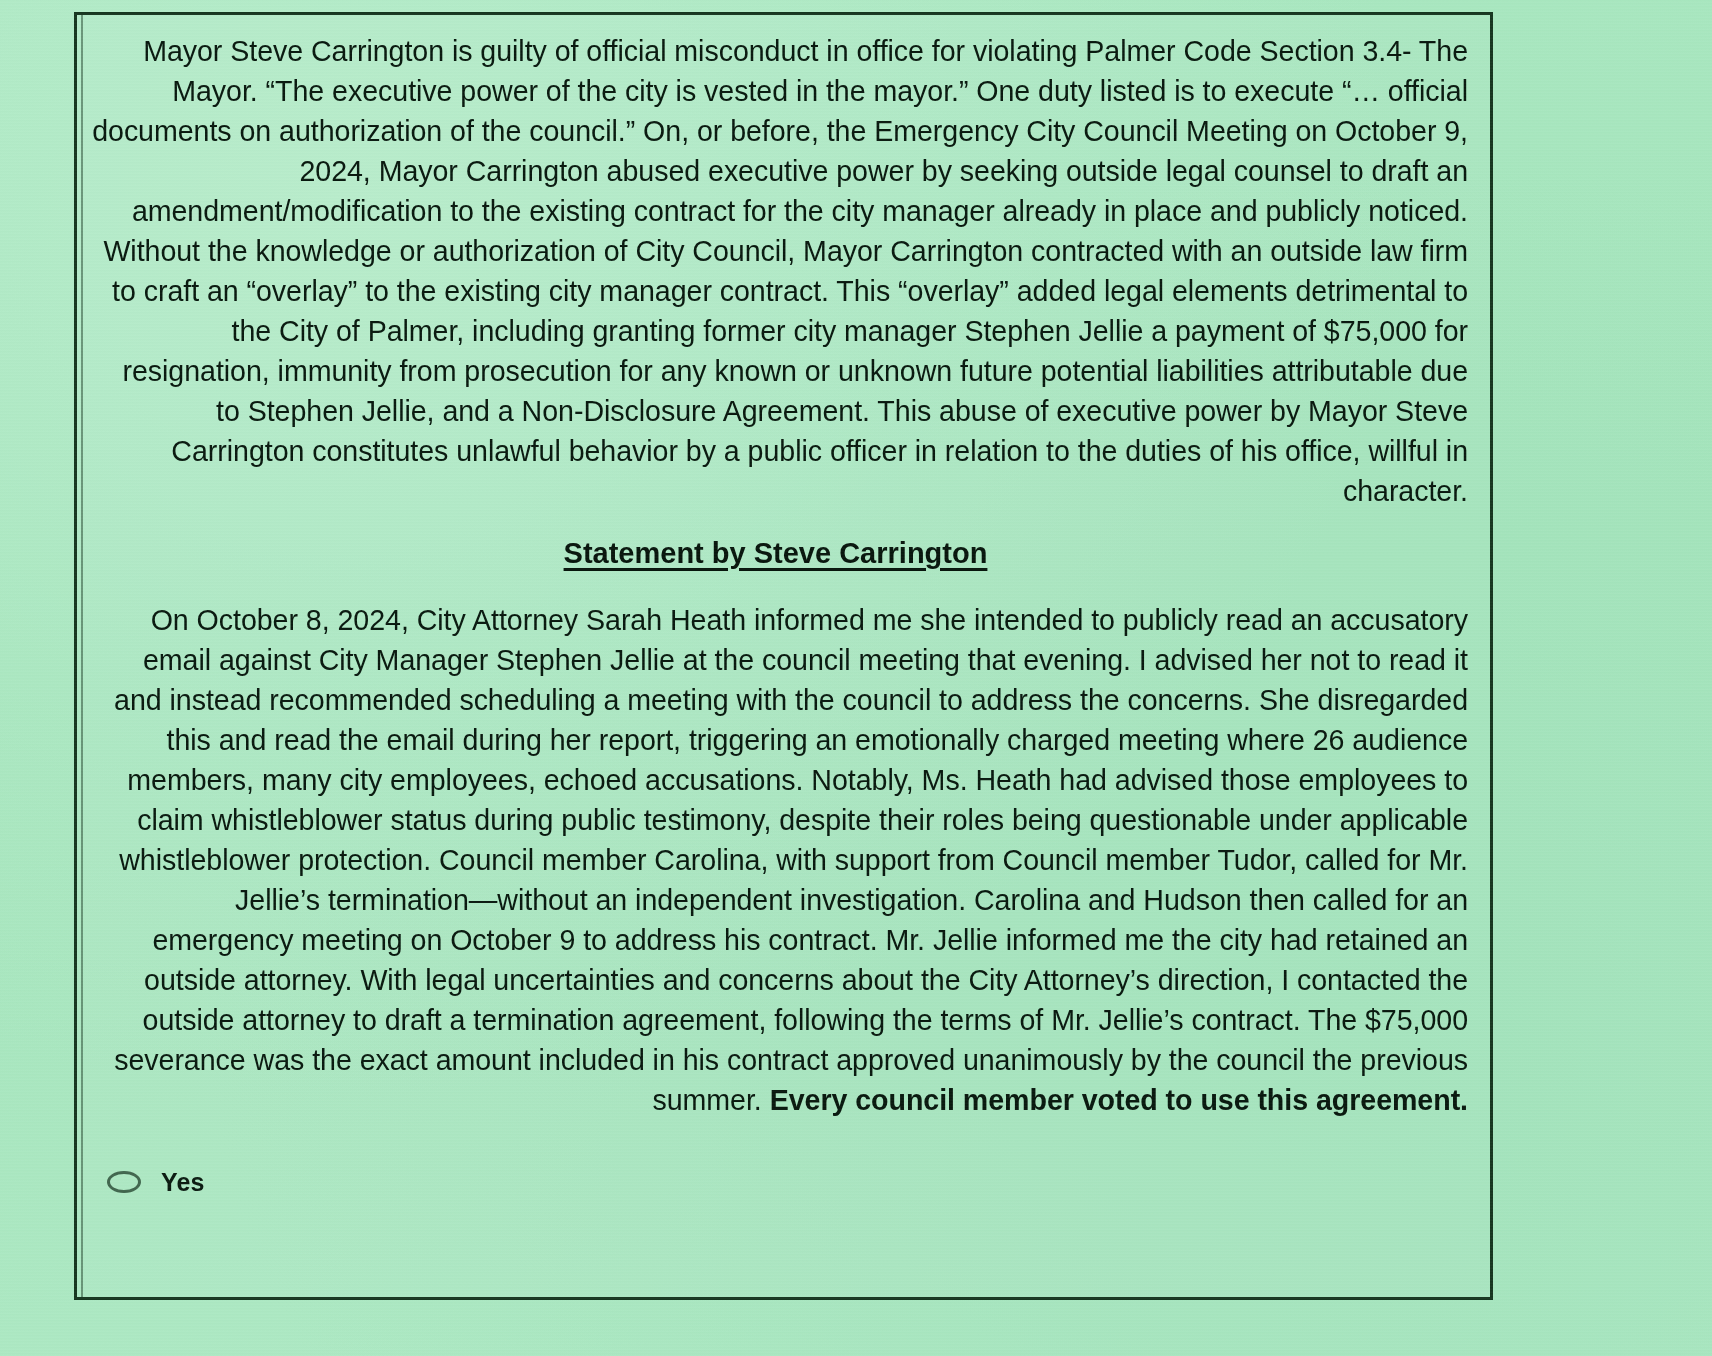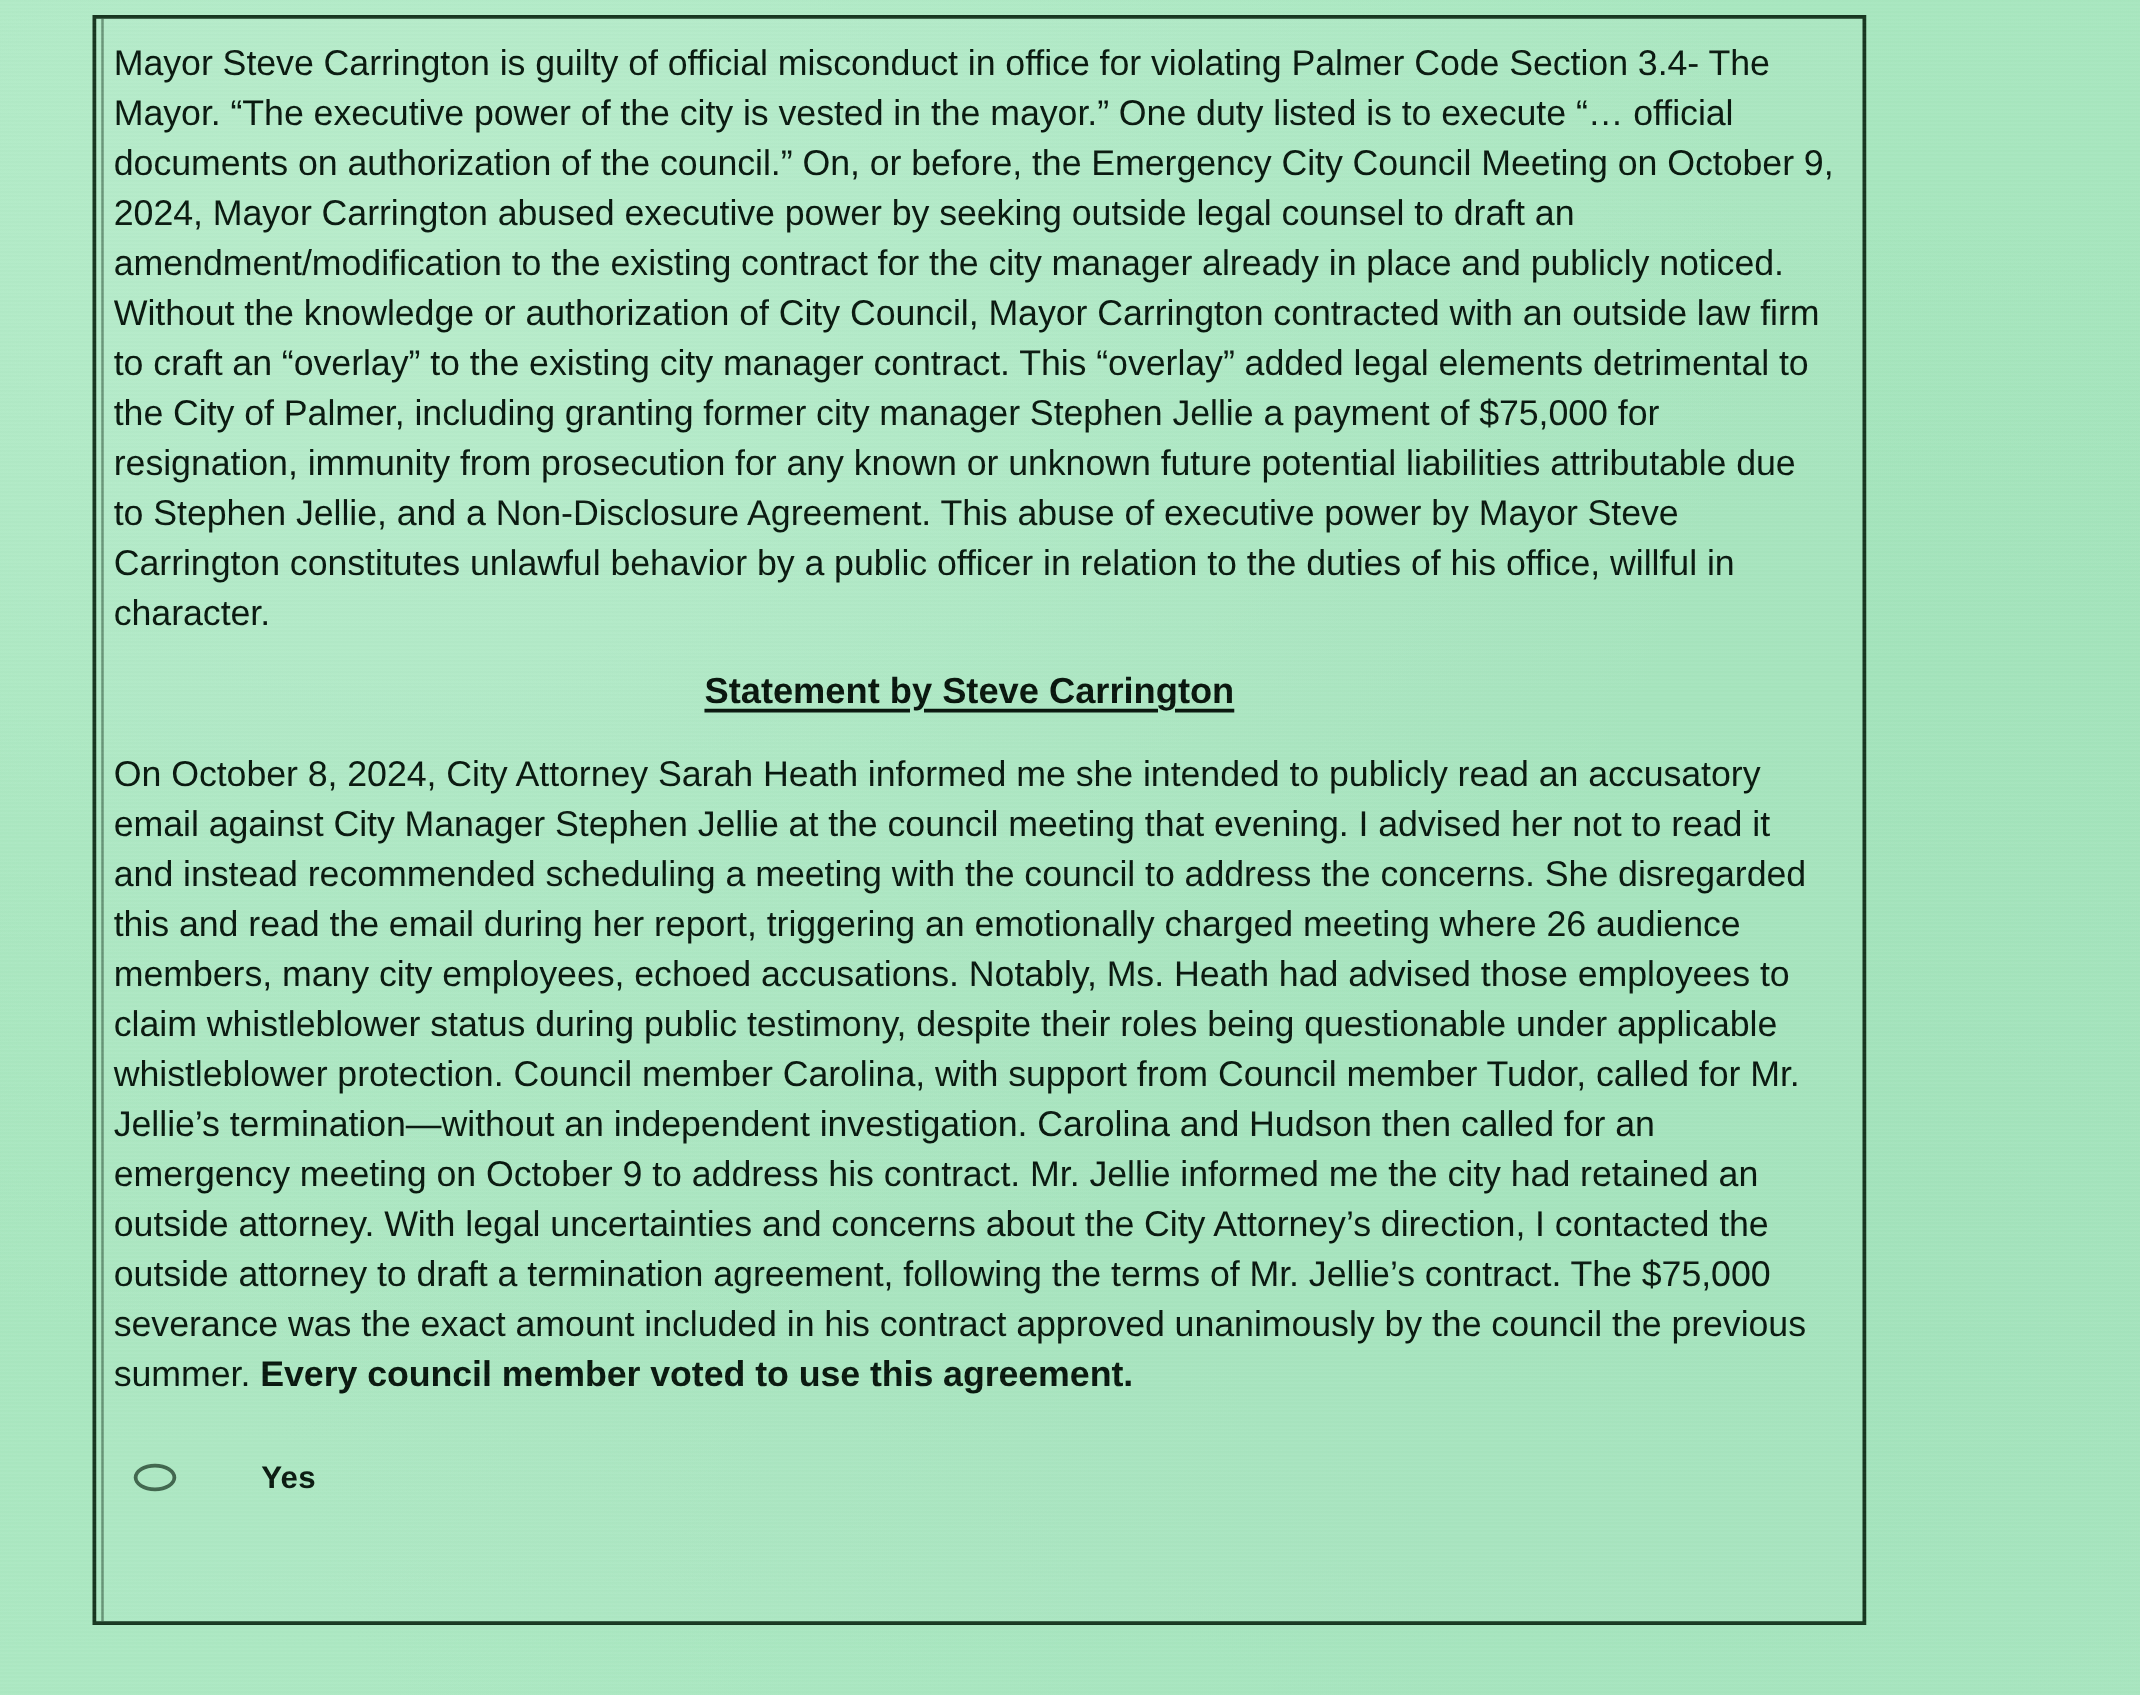--- a/index.html
+++ b/index.html
@@ -84,21 +84,21 @@
   
   #measure-body {
     padding: 16px 22px 0 14px;
     box-sizing: border-box;
   }
 
   .para {
     font-size: 28.6px;
     line-height: 40px;
     color: #08180e;
-    text-align: left;
+    text-align: right;
     margin: 0;
     letter-spacing: -0.05px;
   }
 
   #grounds-paragraph { margin-bottom: 26px; }
 
   #statement-heading-row {
     text-align: center;
     margin: 4px 0 30px 0;
   }
@@ -143,21 +143,20 @@
     box-sizing: border-box;
     flex: 0 0 auto;
     background: transparent;
     opacity: .85;
   }
   .vote-label {
     font-size: 25px;
     font-weight: 600;
     color: #0a1a10;
     letter-spacing: .2px;
-    margin-left: 48px;
   }
 
   
   #page-bottom-strip {
     position: absolute;
     left: 0;
     top: 1300px;
     width: 1712px;
     height: 56px;
   }

